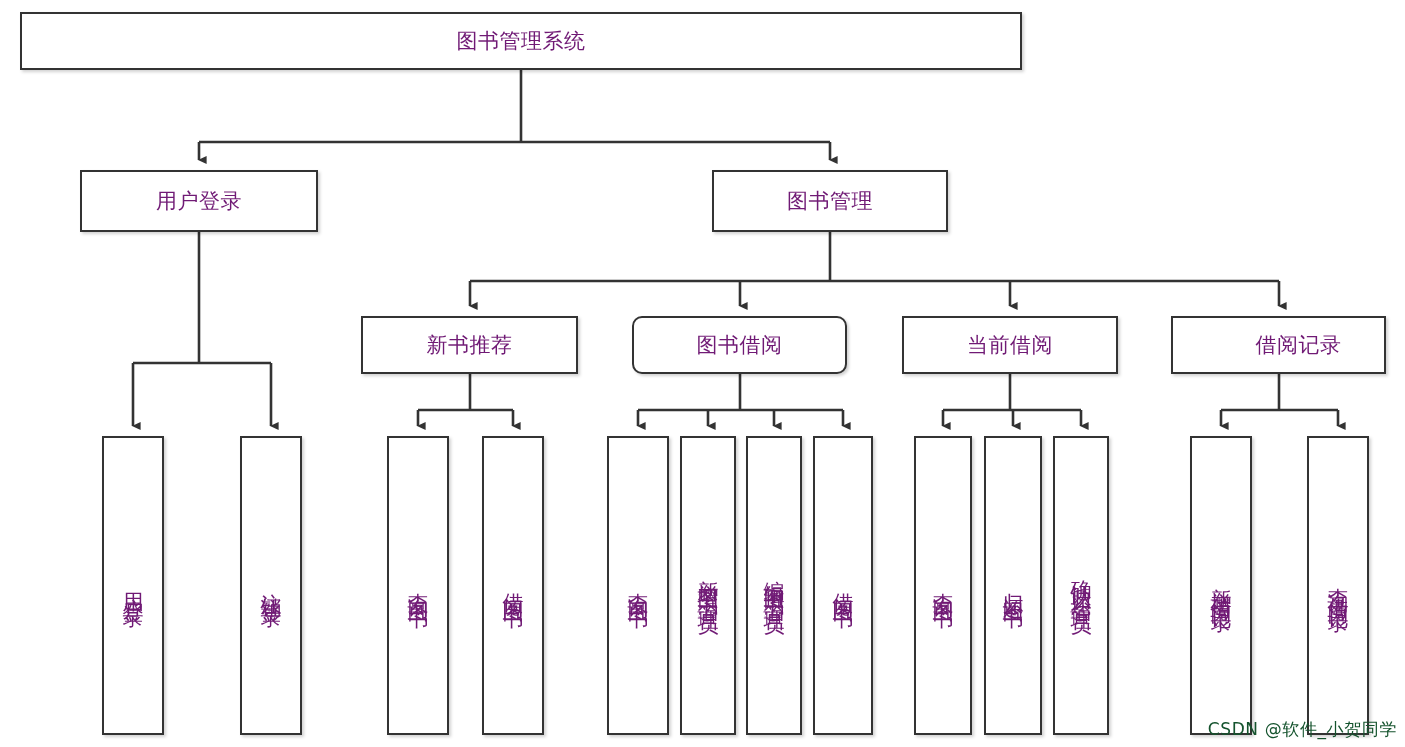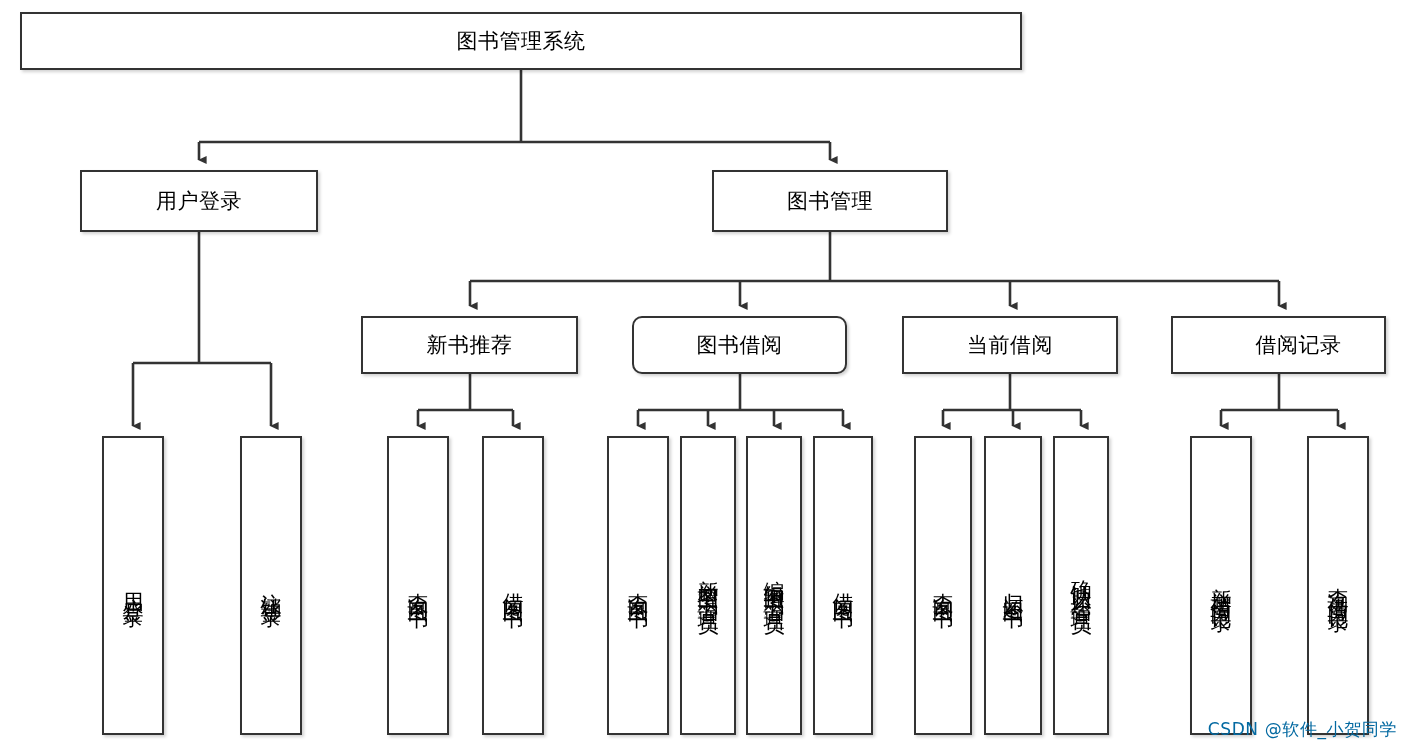--- a/index.html
+++ b/index.html
@@ -27,39 +27,39 @@
     box-sizing: border-box;
     background: #ffffff;
     border: 2px solid #333333;
     box-shadow: 2px 2px 3px rgba(0,0,0,0.18);
     display: flex;
     align-items: center;
     justify-content: center;
     z-index: 3;
   }
   .node-label {
-    color: #000000;
+    color: #701a75;
     font-size: 21px;
     line-height: 1.15;
     letter-spacing: 0.5px;
     white-space: nowrap;
   }
   .node-box.vertical .node-label {
     writing-mode: vertical-rl;
     text-orientation: upright;
     letter-spacing: 5px;
     font-size: 21px;
     white-space: normal;
     max-height: 100%;
   }
   #watermark {
     position: absolute;
     right: 8px;
     bottom: 6px;
-    color: #0369a1;
+    color: #14532d;
     font-size: 17px;
     letter-spacing: 0.6px;
     z-index: 6;
     white-space: nowrap;
     font-family: "DejaVu Sans", "Liberation Sans", sans-serif;
   }
 </style>
 </head>
 <body>
 

